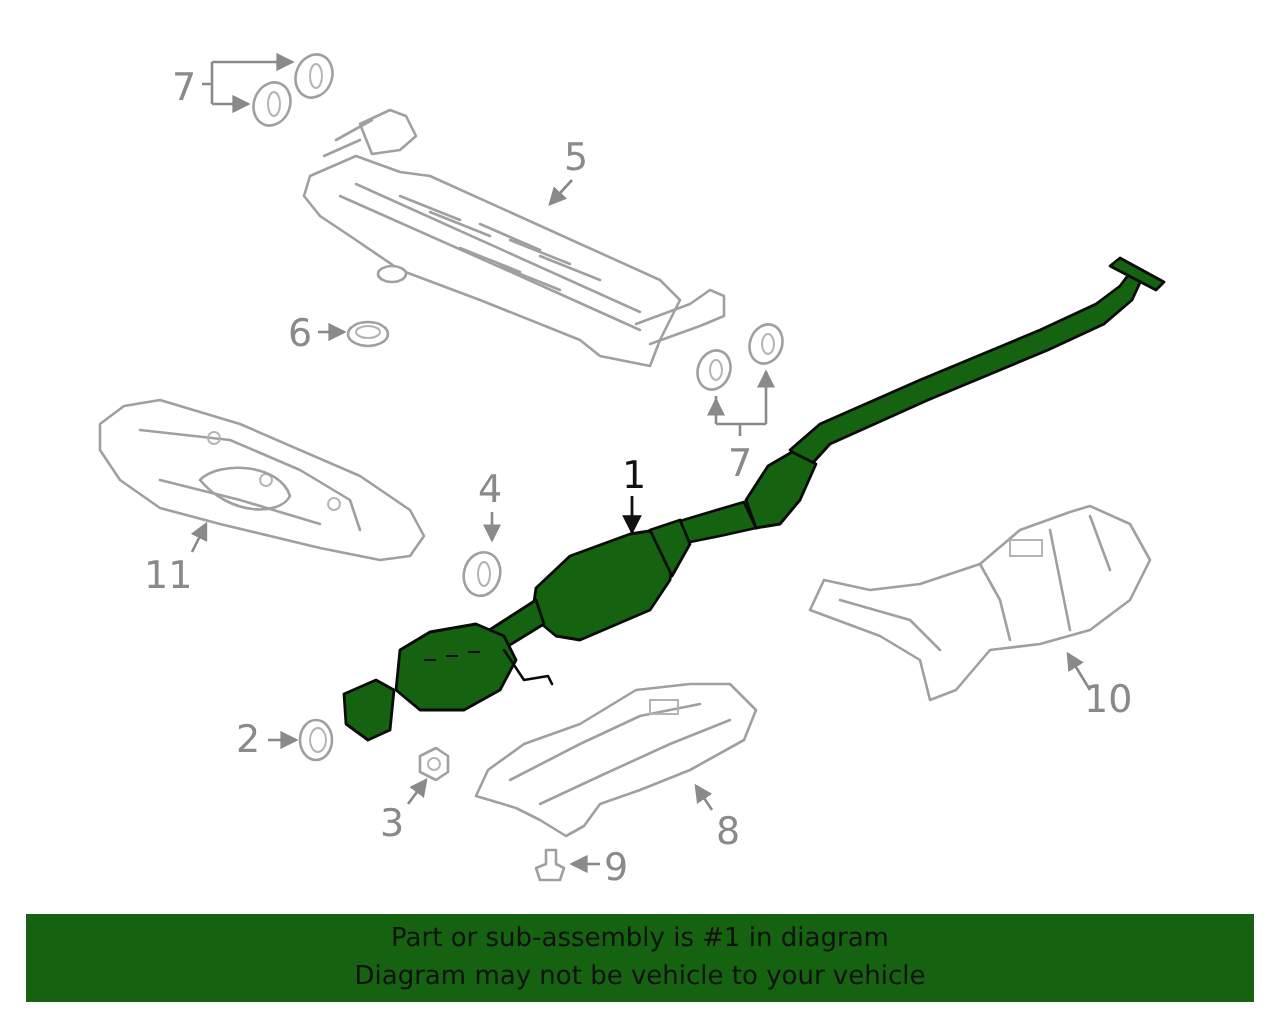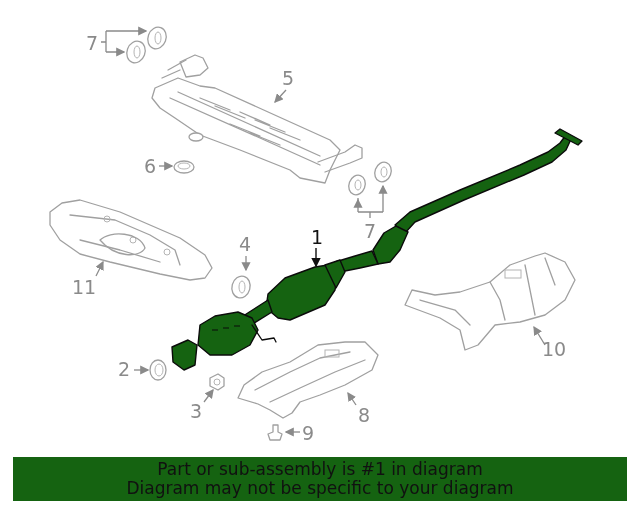--- a/index.html
+++ b/index.html
@@ -9,21 +9,21 @@
   .callout.primary { fill: #111111; }
   .grey-line { fill: none; stroke: #a0a0a0; stroke-width: 1.3; stroke-linejoin: round; stroke-linecap: round; }
   .grey-fill { fill: #ffffff; stroke: #a0a0a0; stroke-width: 1.3; stroke-linejoin: round; }
   .grey-thin { fill: none; stroke: #b4b4b4; stroke-width: 1; }
   .part-green { fill: #156311; stroke: #0b0b0b; stroke-width: 1.4; stroke-linejoin: round; }
   .arrow-grey { stroke: #8a8a8a; stroke-width: 1.3; fill: none; }
   .arrow-black { stroke: #111; stroke-width: 1.4; fill: none; }
   #banner {
     position: absolute; left: 13px; top: 457px; width: 614px; height: 44px;
     background: #156311; color: #111111; text-align: center;
-    font-family: "DejaVu Sans", sans-serif; font-size: 17px; line-height: 19px;
+    font-family: "DejaVu Sans", sans-serif; font-size: 13px; line-height: 19px;
     display: flex; flex-direction: column; justify-content: center;
   }
 </style>
 </head>
 <body>
 
 <svg id="diagram" viewBox="0 0 640 512" xmlns="http://www.w3.org/2000/svg">
   <defs>
     <marker id="ag" markerWidth="7" markerHeight="7" refX="6" refY="3.5" orient="auto">
       <path d="M0,0 L7,3.5 L0,7 z" fill="#8a8a8a"></path>
@@ -149,14 +149,14 @@
 
   <g>
     <path class="grey-fill" d="M273,425 L278,425 L278,432 L282,434 L280,440 L270,440 L268,434 L273,432 Z"></path>
     <path class="arrow-grey" d="M300,432 L286,432" marker-end="url(#ag)"></path>
     <text class="callout" x="302" y="440">9</text>
   </g>
 </svg>
 
 <div id="banner">
   <div>Part or sub-assembly is #1 in diagram</div>
-  <div>Diagram may not be specific to your diagram</div>
+  <div>Diagram may not be vehicle to your vehicle</div>
 </div>
 
 </body></html>

